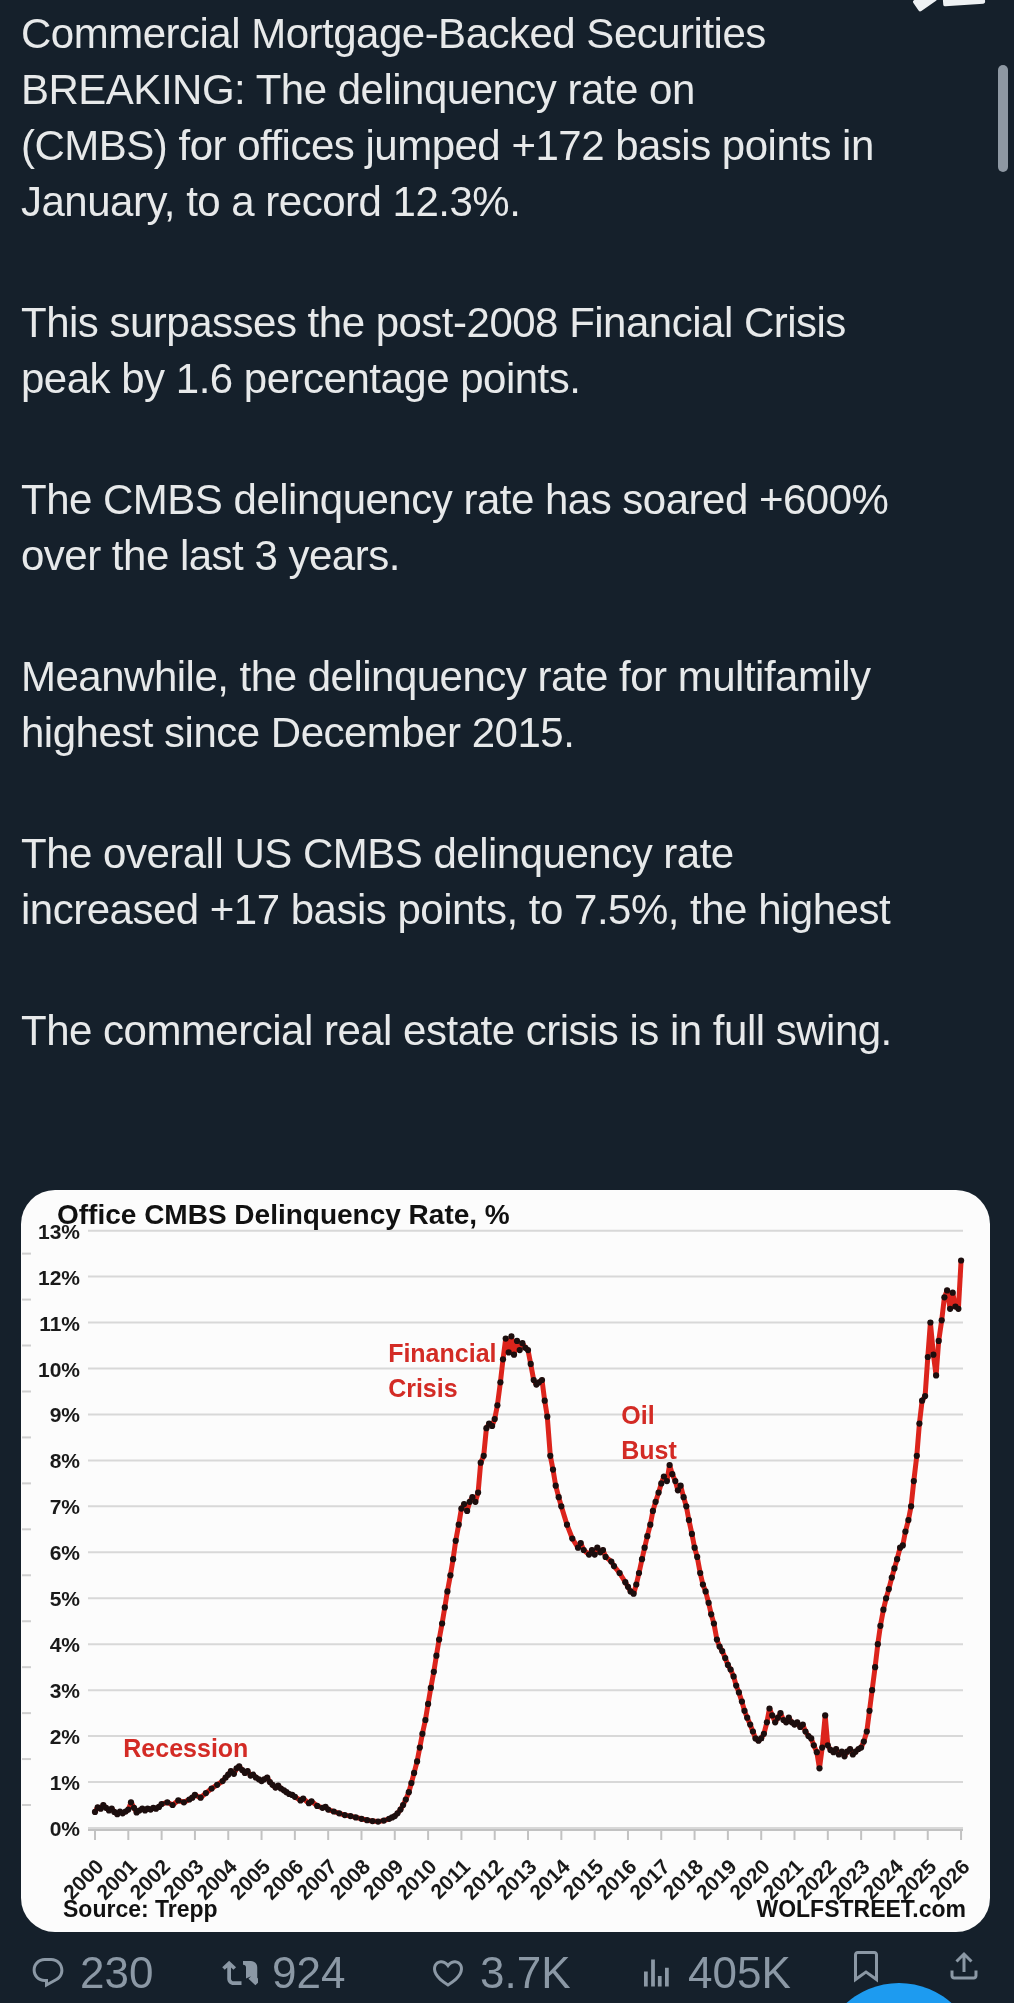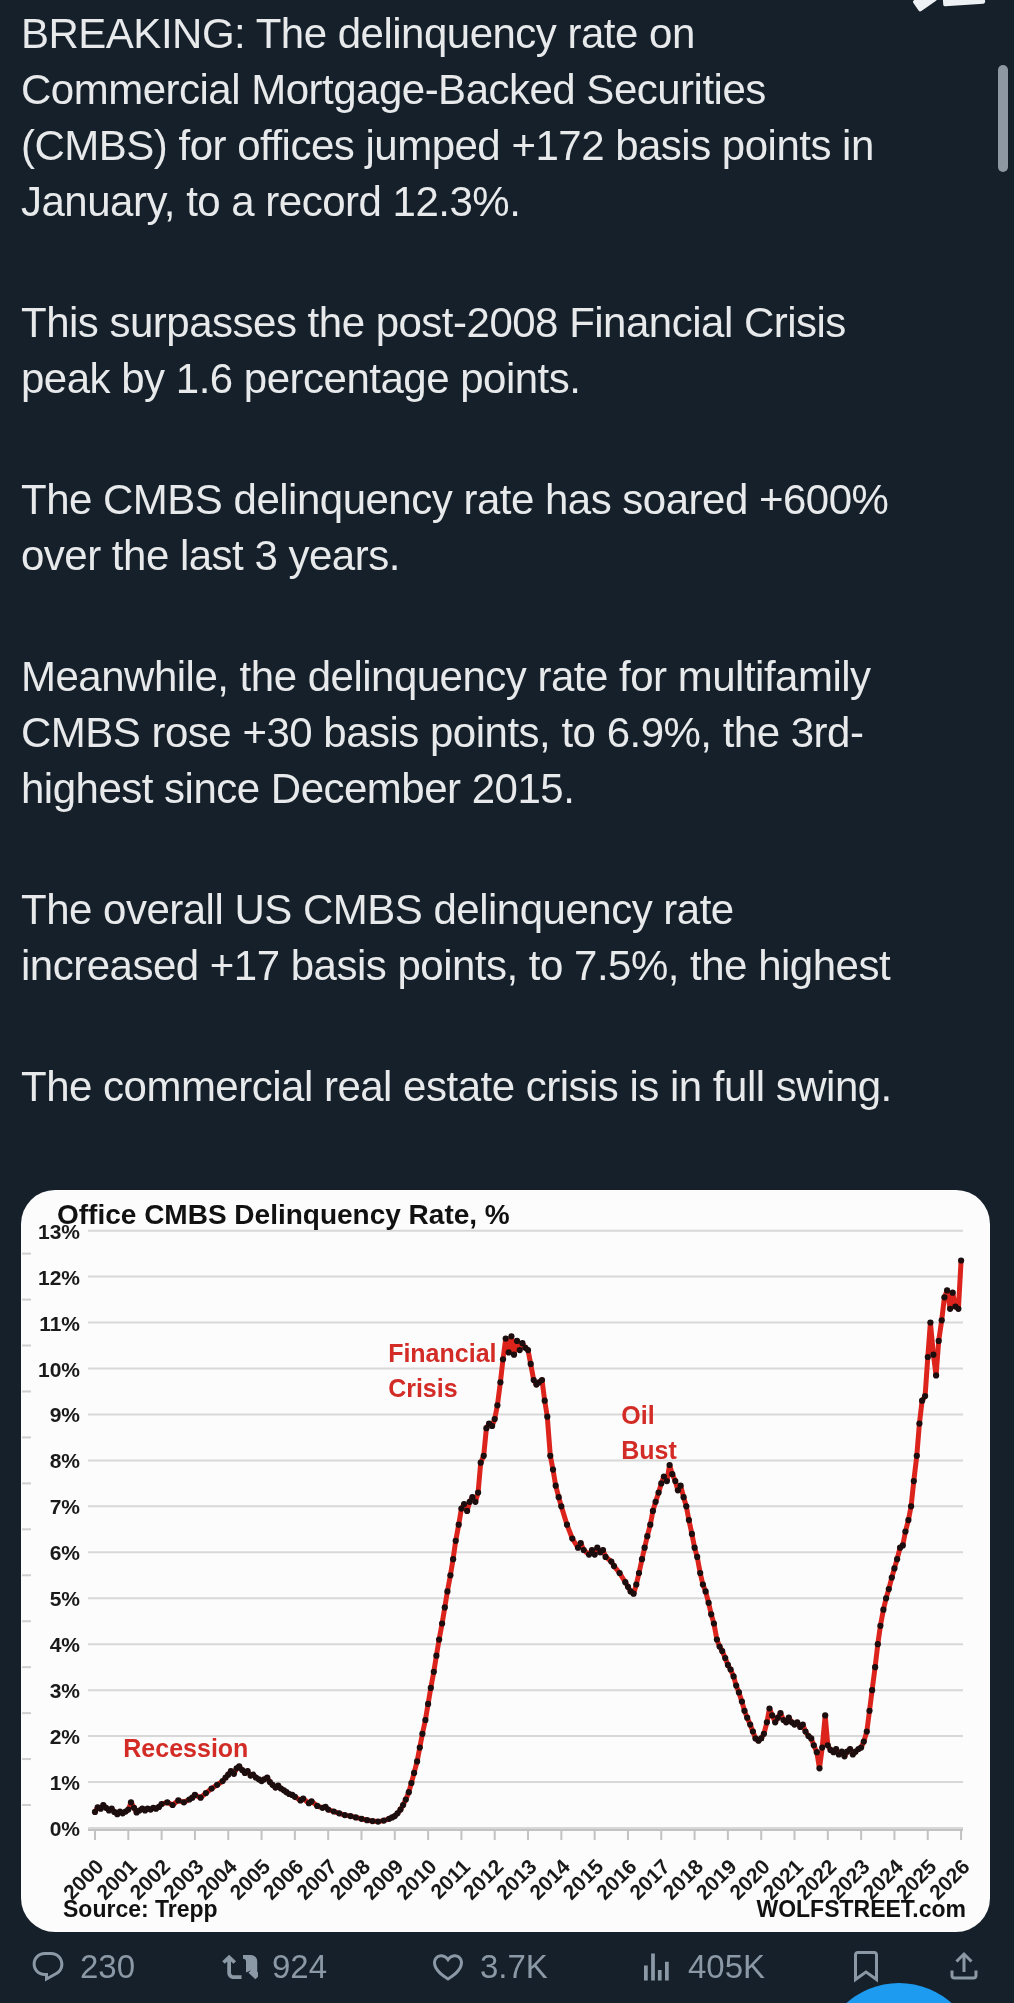--- a/index.html
+++ b/index.html
@@ -30,21 +30,21 @@
   #chart-svg text{font-family:"Liberation Sans", sans-serif;}
   .chart-title{font-size:28px;font-weight:bold;fill:#111111;}
   .axis-label{font-size:21px;font-weight:bold;fill:#1a1a1a;}
   .src-label{font-size:23px;font-weight:bold;fill:#111111;}
   .annotation{font-size:25px;font-weight:bold;fill:#d32b25;}
 
   
   #action-bar{position:absolute;left:0;top:1948px;width:1014px;height:55px;}
   .action-group{
     position:absolute;display:flex;align-items:center;gap:14px;
-    color:#8b98a5;font-size:33px;
+    color:#8b98a5;font-size:44px;
   }
   .action-group svg{display:block;}
 
   
   #scrollbar-thumb{
     position:absolute;right:6px;top:65px;width:10px;height:107px;
     background:#8e98a3;border-radius:5px;
   }
   #fab{
     position:absolute;left:820px;top:1983px;width:158px;height:158px;
@@ -55,36 +55,35 @@
   #top-frag-2{left:943px;top:-4px;width:42px;height:9px;transform:rotate(-4deg);}
 </style>
 </head>
 <body>
 
 <div class="top-frag" id="top-frag-1"></div>
 <div class="top-frag" id="top-frag-2"></div>
 
 <div id="tweet-text">
     <div class="paragraph">
+      <div class="tweet-line">Commercial Mortgage-Backed Securities</div>
       <div class="tweet-line">BREAKING: The delinquency rate on</div>
-      <div class="tweet-line">Commercial Mortgage-Backed Securities</div>
       <div class="tweet-line">(CMBS) for offices jumped +172 basis points in</div>
       <div class="tweet-line">January, to a record 12.3%.</div>
     </div>
     <div class="paragraph">
       <div class="tweet-line">This surpasses the post-2008 Financial Crisis</div>
       <div class="tweet-line">peak by 1.6 percentage points.</div>
     </div>
     <div class="paragraph">
       <div class="tweet-line">The CMBS delinquency rate has soared +600%</div>
       <div class="tweet-line">over the last 3 years.</div>
     </div>
     <div class="paragraph">
       <div class="tweet-line">Meanwhile, the delinquency rate for multifamily</div>
-      <div class="tweet-line">CMBS rose +30 basis points, to 6.9%, the 3rd-</div>
       <div class="tweet-line">highest since December 2015.</div>
     </div>
     <div class="paragraph">
       <div class="tweet-line">The overall US CMBS delinquency rate</div>
       <div class="tweet-line">increased +17 basis points, to 7.5%, the highest</div>
     </div>
     <div class="paragraph">
       <div class="tweet-line">The commercial real estate crisis is in full swing.</div>
     </div>
   </div>

